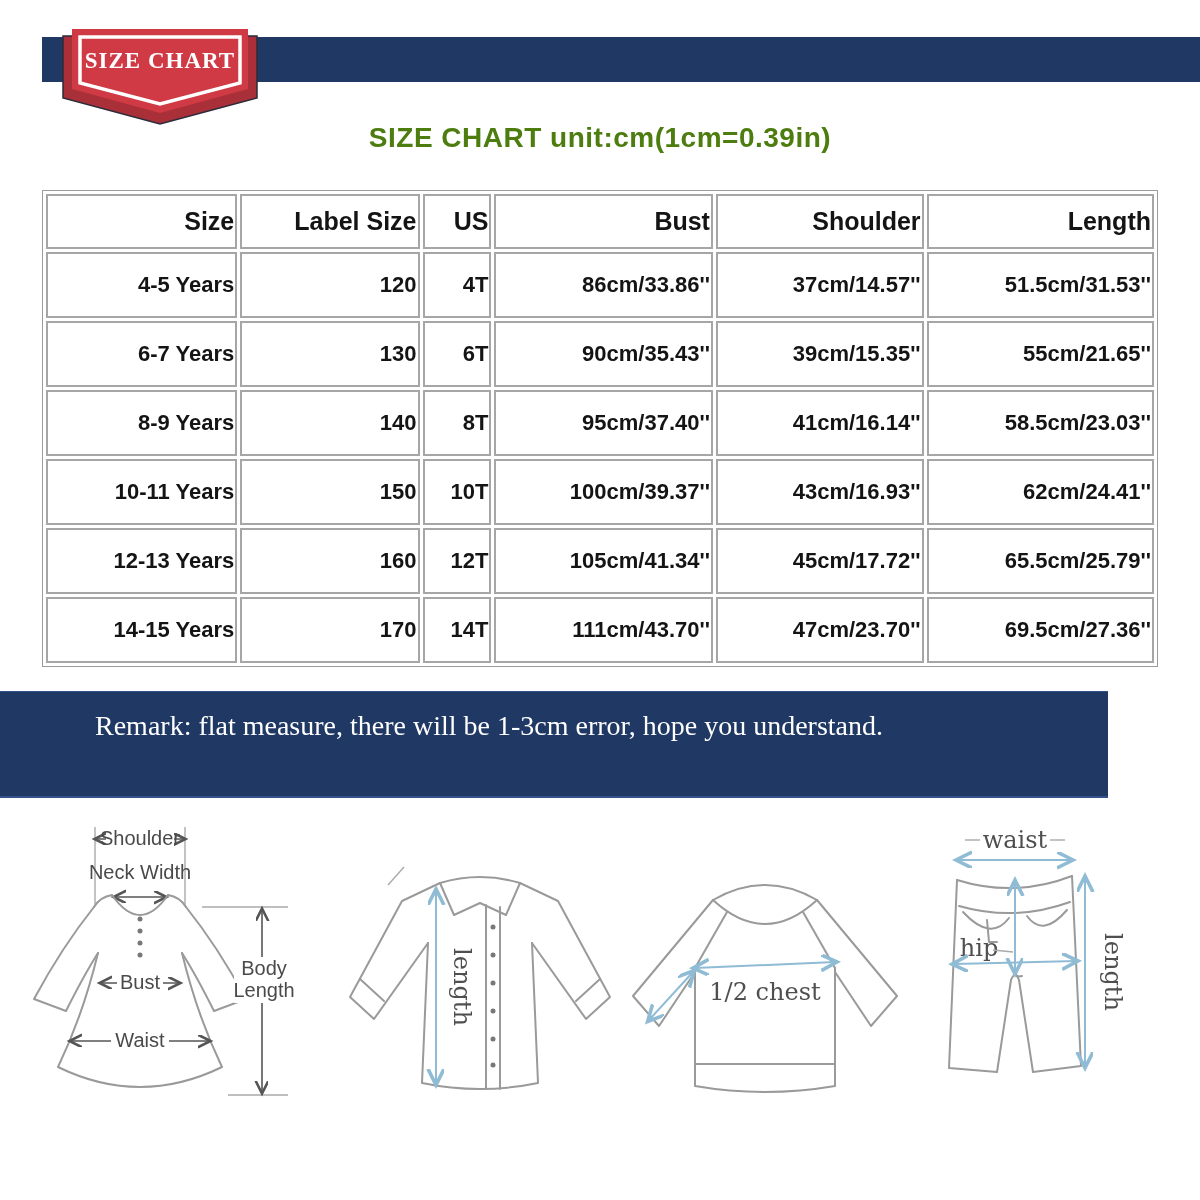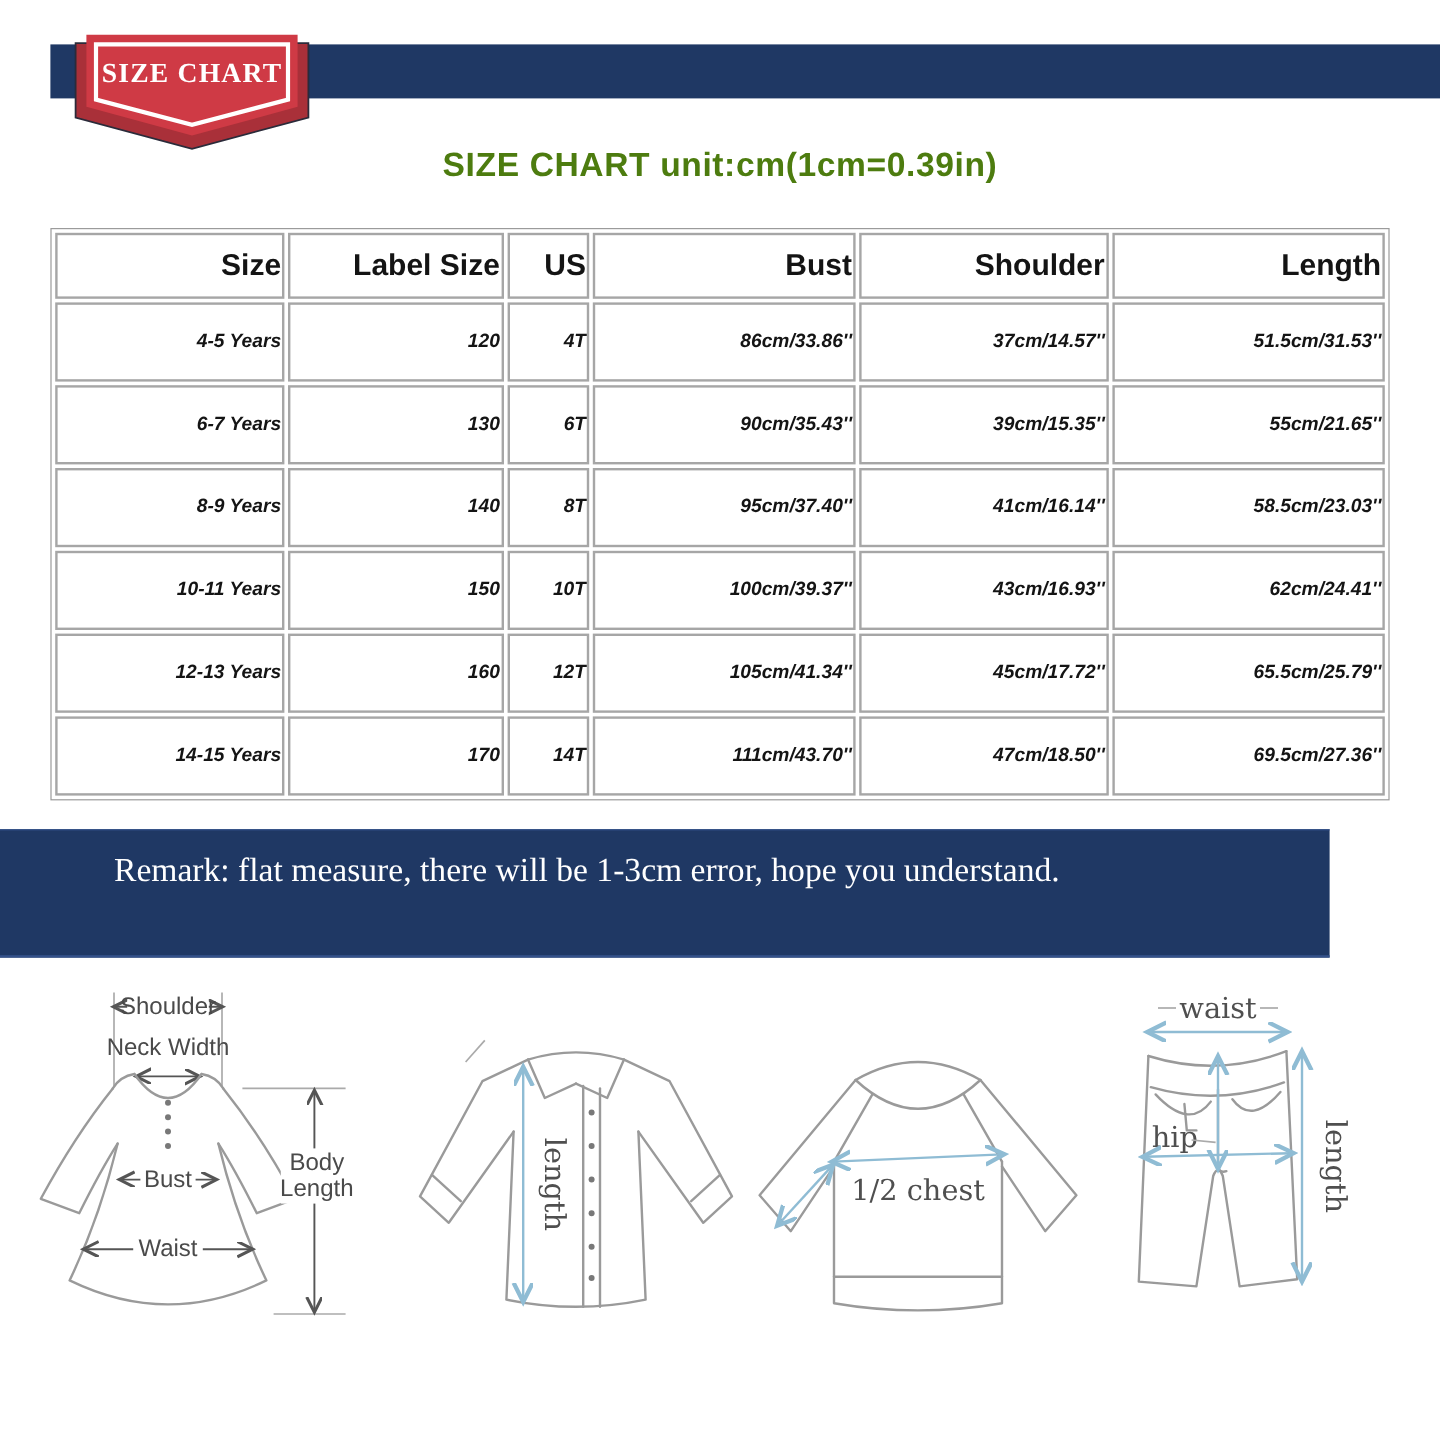--- a/index.html
+++ b/index.html
@@ -14,21 +14,21 @@
   .title{position:absolute;left:0;top:122px;width:1200px;text-align:center;
          font-size:28px;font-weight:bold;color:#4d7c0f;letter-spacing:.5px;}
 
   
   .size-table{position:absolute;left:42px;top:190px;width:1116px;
               border-collapse:separate;border-spacing:3px;border:1px solid #9b9b9b;
               background:#fff;table-layout:fixed;}
   .size-table th,.size-table td{border:2px solid #a6a6a6;text-align:right;
               font-weight:bold;color:#141414;background:#fff;overflow:hidden;}
   .size-table th{height:49px;font-size:25px;}
-  .size-table td{height:60px;font-size:16px;font-style:italic;}
+  .size-table td{height:60px;font-size:22px;}
 
   
   .remark{position:absolute;left:0;top:691px;width:1108px;height:107px;background:#1f3864;
           color:#fff;font-family:"Liberation Serif",serif;font-size:28px;
           box-sizing:border-box;padding:10px 20px 0 95px;border-top:1px solid #34518a;
           border-bottom:2px solid #34518a;}
   .remark p{margin:0;line-height:47px;white-space:nowrap;}
 
   
   .diagram{position:absolute;}
@@ -114,21 +114,21 @@
         <td>12T</td>
         <td>105cm/41.34''</td>
         <td>45cm/17.72''</td>
         <td>65.5cm/25.79''</td>
       </tr>
       <tr>
         <td>14-15 Years</td>
         <td>170</td>
         <td>14T</td>
         <td>111cm/43.70''</td>
-        <td>47cm/18.50''</td>
+        <td>47cm/23.70''</td>
         <td>69.5cm/27.36''</td>
       </tr>
     </tbody>
   </table>
 
   <div class="remark">
     <p>Remark: flat measure, there will be 1-3cm error, hope you understand.</p>
   </div>
 
   <svg class="diagram" style="left:0px;top:815px" width="300" height="300" viewBox="0 0 300 300">

